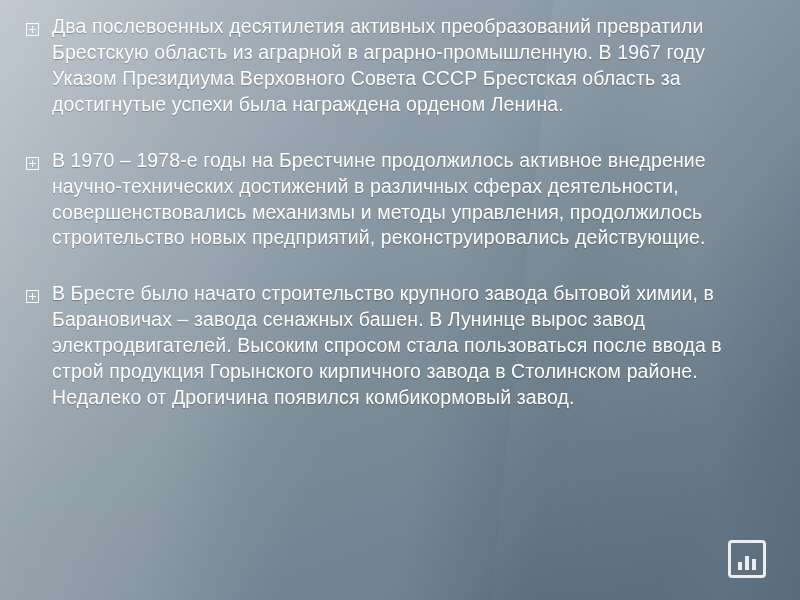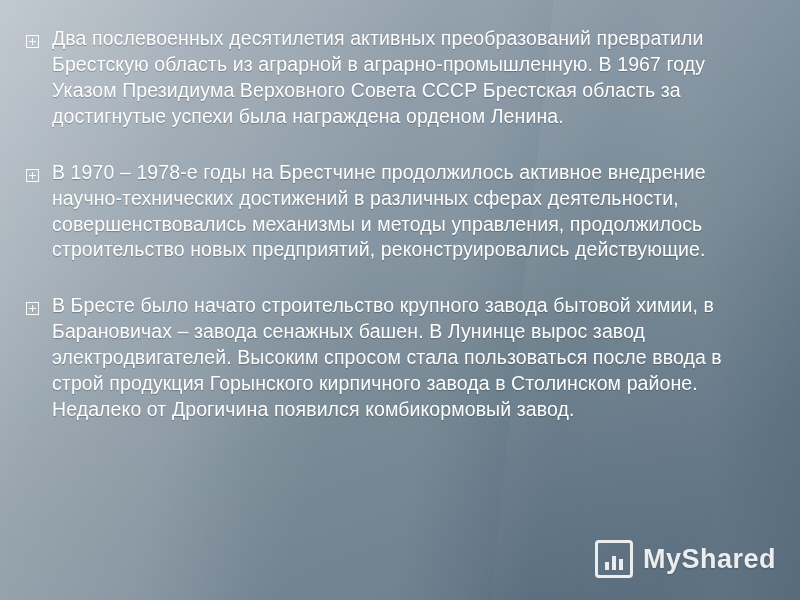--- a/index.html
+++ b/index.html
@@ -43,21 +43,21 @@
     top: -30%;
     width: 40%;
     height: 170%;
     background: linear-gradient(80deg, rgba(255,255,255,0.0), rgba(255,255,255,0.10) 55%, rgba(255,255,255,0.0));
     transform: rotate(6deg);
     pointer-events: none;
   }
   .content {
     position: relative;
     z-index: 3;
-    padding: 26px 30px 0 26px;
+    padding: 14px 30px 0 26px;
   }
   .bullet-row {
     display: flex;
     align-items: flex-start;
     margin-bottom: 30px;
   }
   .bullet-marker {
     flex: 0 0 auto;
     width: 13px;
     height: 13px;
@@ -161,15 +161,14 @@
   </div>
 
   <div class="watermark">
     <span class="wm-icon">
       <span class="wm-bars">
         <i></i>
           <i></i>
           <i></i>
       </span>
     </span>
-    <span class="wm-text">MyShared</span>
   </div>
 </div>
 
 </body></html>

